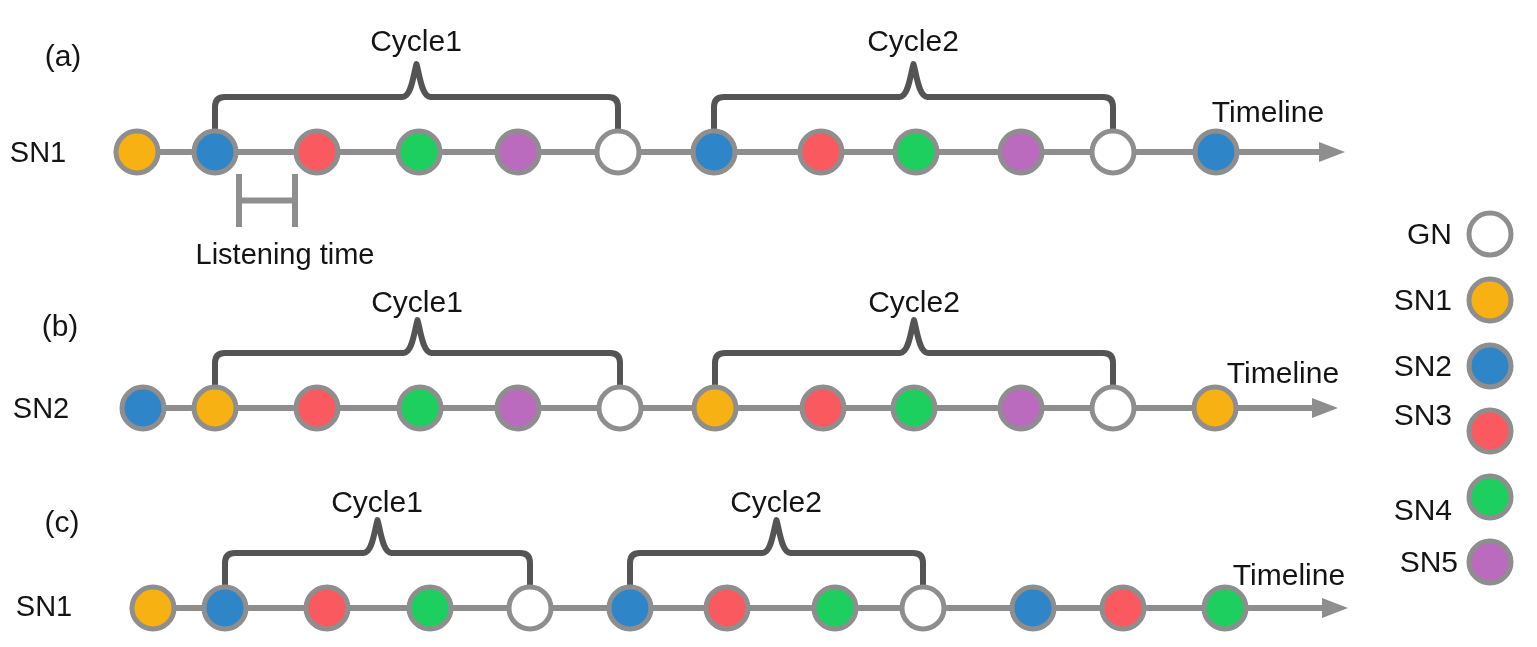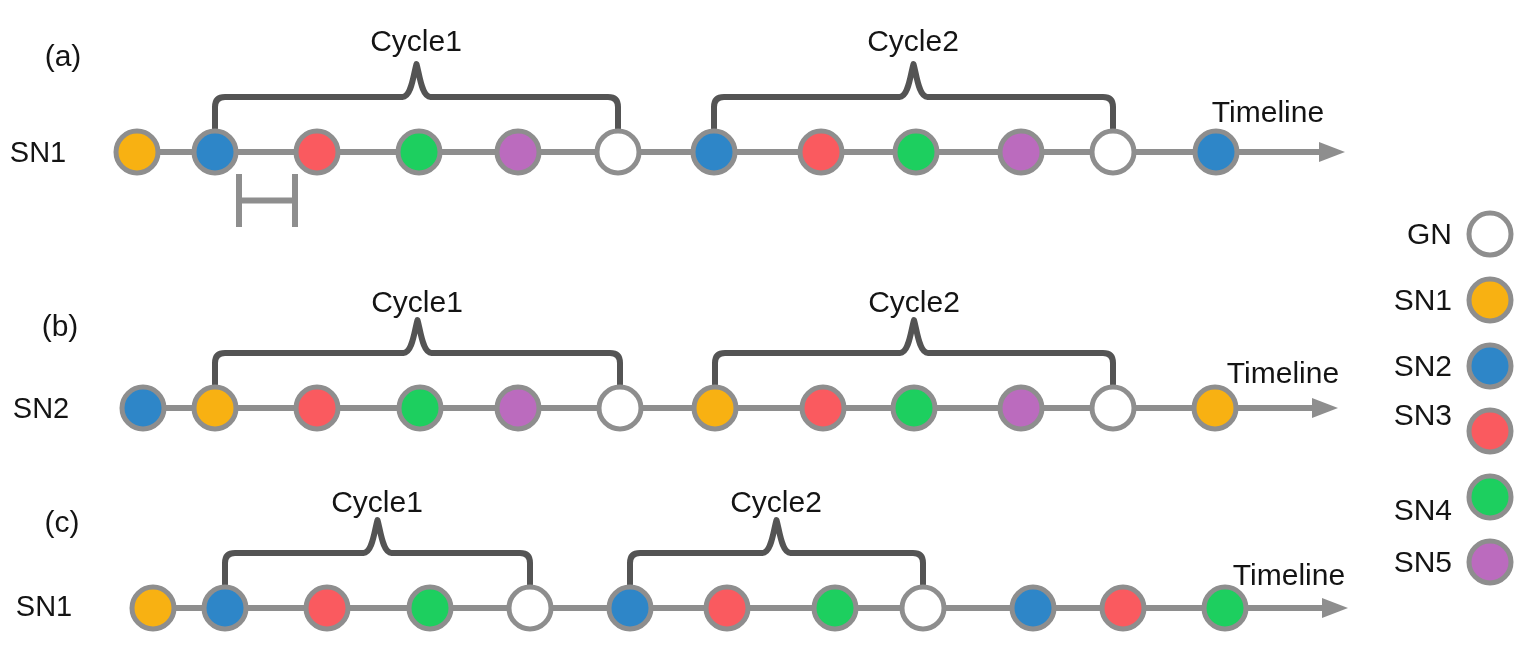--- a/index.html
+++ b/index.html
@@ -85,32 +85,33 @@
       <circle cx="1490" cy="431" r="21" fill="#FA5A5F" stroke="#8E8E8E" stroke-width="5"></circle>
       <circle cx="1490" cy="497" r="21" fill="#1DCF5F" stroke="#8E8E8E" stroke-width="5"></circle>
       <circle cx="1490" cy="562" r="21" fill="#BB6BBE" stroke="#8E8E8E" stroke-width="5"></circle>
     </svg>
 
   <div class="t" style="left:63px;top:56px">(a)</div>
   <div class="t sm" style="left:38px;top:152px">SN1</div>
   <div class="t" style="left:416px;top:41px">Cycle1</div>
   <div class="t" style="left:913px;top:41px">Cycle2</div>
   <div class="t" style="left:1268px;top:112px">Timeline</div>
+  <div class="t sm" style="left:285px;top:254px">Listening time</div>
 
   <div class="t" style="left:60px;top:326px">(b)</div>
   <div class="t sm" style="left:41px;top:408px">SN2</div>
   <div class="t" style="left:417px;top:302px">Cycle1</div>
   <div class="t" style="left:914px;top:302px">Cycle2</div>
   <div class="t" style="left:1283px;top:373px">Timeline</div>
 
   <div class="t" style="left:62px;top:522px">(c)</div>
   <div class="t sm" style="left:44px;top:606px">SN1</div>
   <div class="t" style="left:377px;top:502px">Cycle1</div>
   <div class="t" style="left:776px;top:502px">Cycle2</div>
   <div class="t" style="left:1289px;top:575px">Timeline</div>
 
   <div class="t legend" style="right:85px;top:234px">GN</div>
   <div class="t legend" style="right:85px;top:300px">SN1</div>
   <div class="t legend" style="right:85px;top:366px">SN2</div>
   <div class="t legend" style="right:85px;top:415px">SN3</div>
   <div class="t legend" style="right:85px;top:510px">SN4</div>
-  <div class="t legend" style="right:85px;top:562px">SN5</div>
+  <div class="t legend" style="right:79px;top:562px">SN5</div>
 </div>
 
 </body></html>

